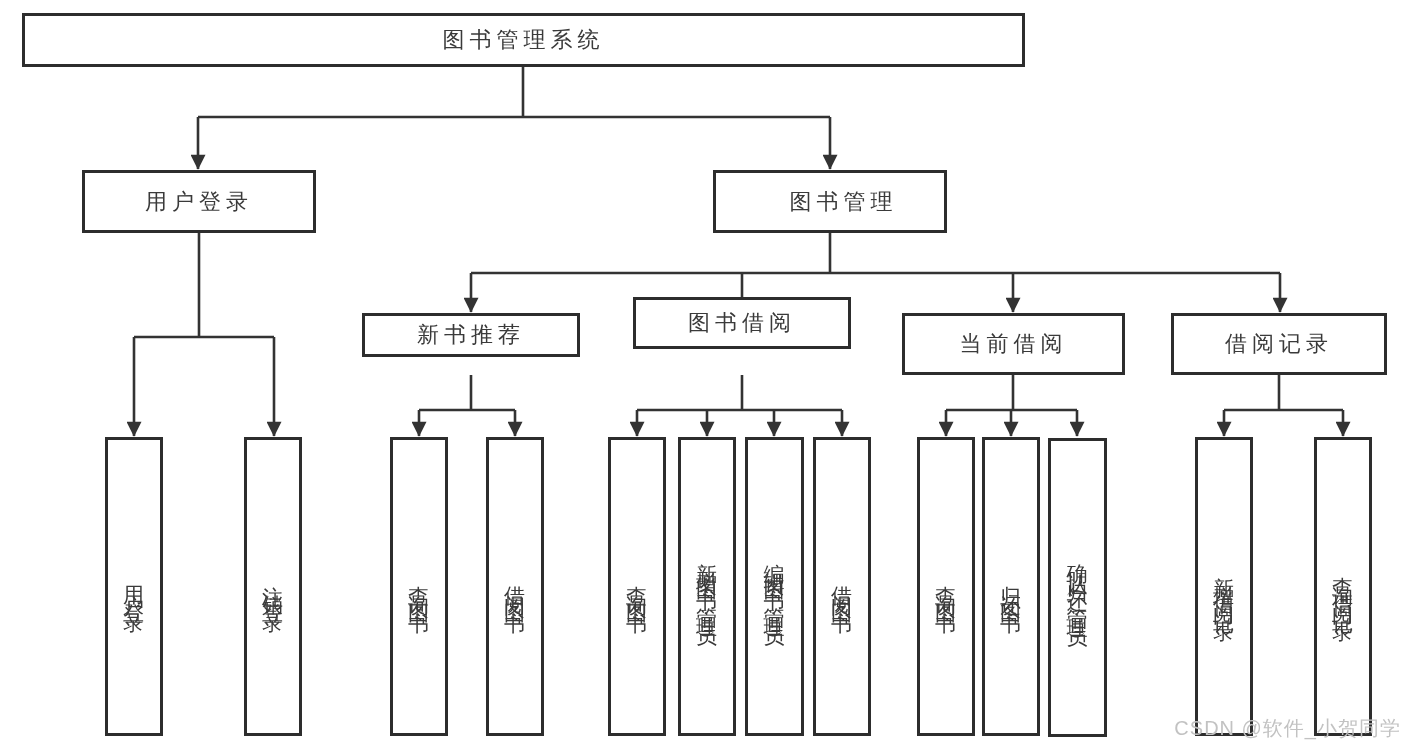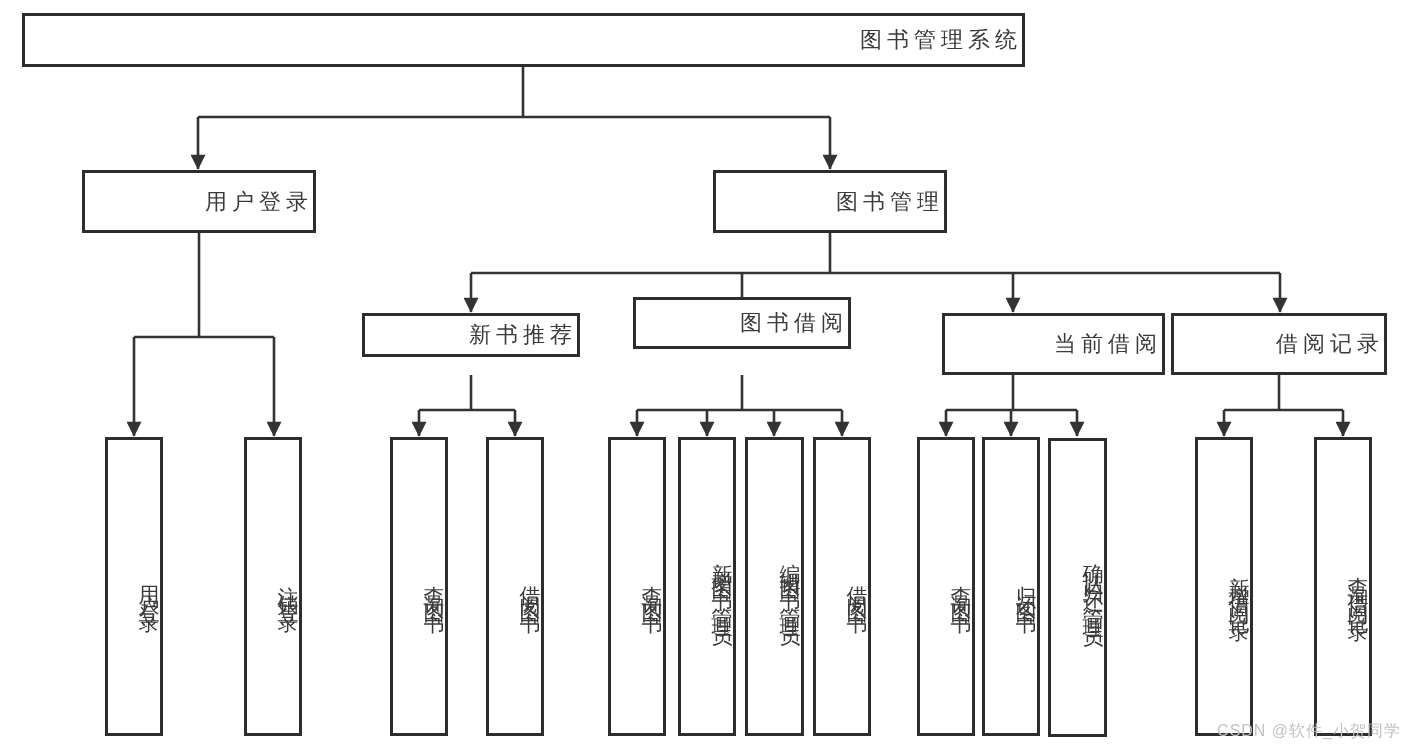--- a/index.html
+++ b/index.html
@@ -32,21 +32,21 @@
     stroke-width: 2.6;
   }
   .wires .arrowhead { fill: var(--line); stroke: none; }
 
   .node {
     position: absolute;
     background: var(--background);
     border: 3px solid var(--border);
     display: flex;
     align-items: center;
-    justify-content: flex-end;
+    justify-content: center;
     color: var(--text);
   }
   .node .hlabel {
     font-size: 22px;
     letter-spacing: 5px;
     white-space: nowrap;
     color: var(--text);
   }
   .node.leaf .vlabel {
     writing-mode: vertical-rl;
@@ -55,21 +55,21 @@
     letter-spacing: 9px;
     line-height: 1;
     color: var(--text);
     white-space: nowrap;
   }
 
   .watermark {
     position: absolute;
     right: 4px;
     bottom: 5px;
-    font-size: 16px;
+    font-size: 20px;
     color: var(--watermark);
     letter-spacing: 1px;
     z-index: 10;
     white-space: nowrap;
   }
 </style>
 </head>
 <body>
 
 <div class="stage">
@@ -122,21 +122,21 @@
   <div class="node" style="left:713px; top:170px; width:234px; height:63px;padding-left:27px;">
     <span class="hlabel">图书管理</span>
   </div>
 
   <div class="node" style="left:362px; top:313px; width:218px; height:44px;">
     <span class="hlabel">新书推荐</span>
   </div>
   <div class="node" style="left:633px; top:297px; width:218px; height:52px;">
     <span class="hlabel">图书借阅</span>
   </div>
-  <div class="node" style="left:902px; top:313px; width:223px; height:62px;margin-left:40px;">
+  <div class="node" style="left:902px; top:313px; width:223px; height:62px;">
     <span class="hlabel">当前借阅</span>
   </div>
   <div class="node" style="left:1171px; top:313px; width:216px; height:62px;">
     <span class="hlabel">借阅记录</span>
   </div>
 
   <div class="node leaf" style="left:105px; top:437px; width:58px; height:299px;">
     <span class="vlabel">用户登录</span>
   </div>
   <div class="node leaf" style="left:244px; top:437px; width:58px; height:299px;">

